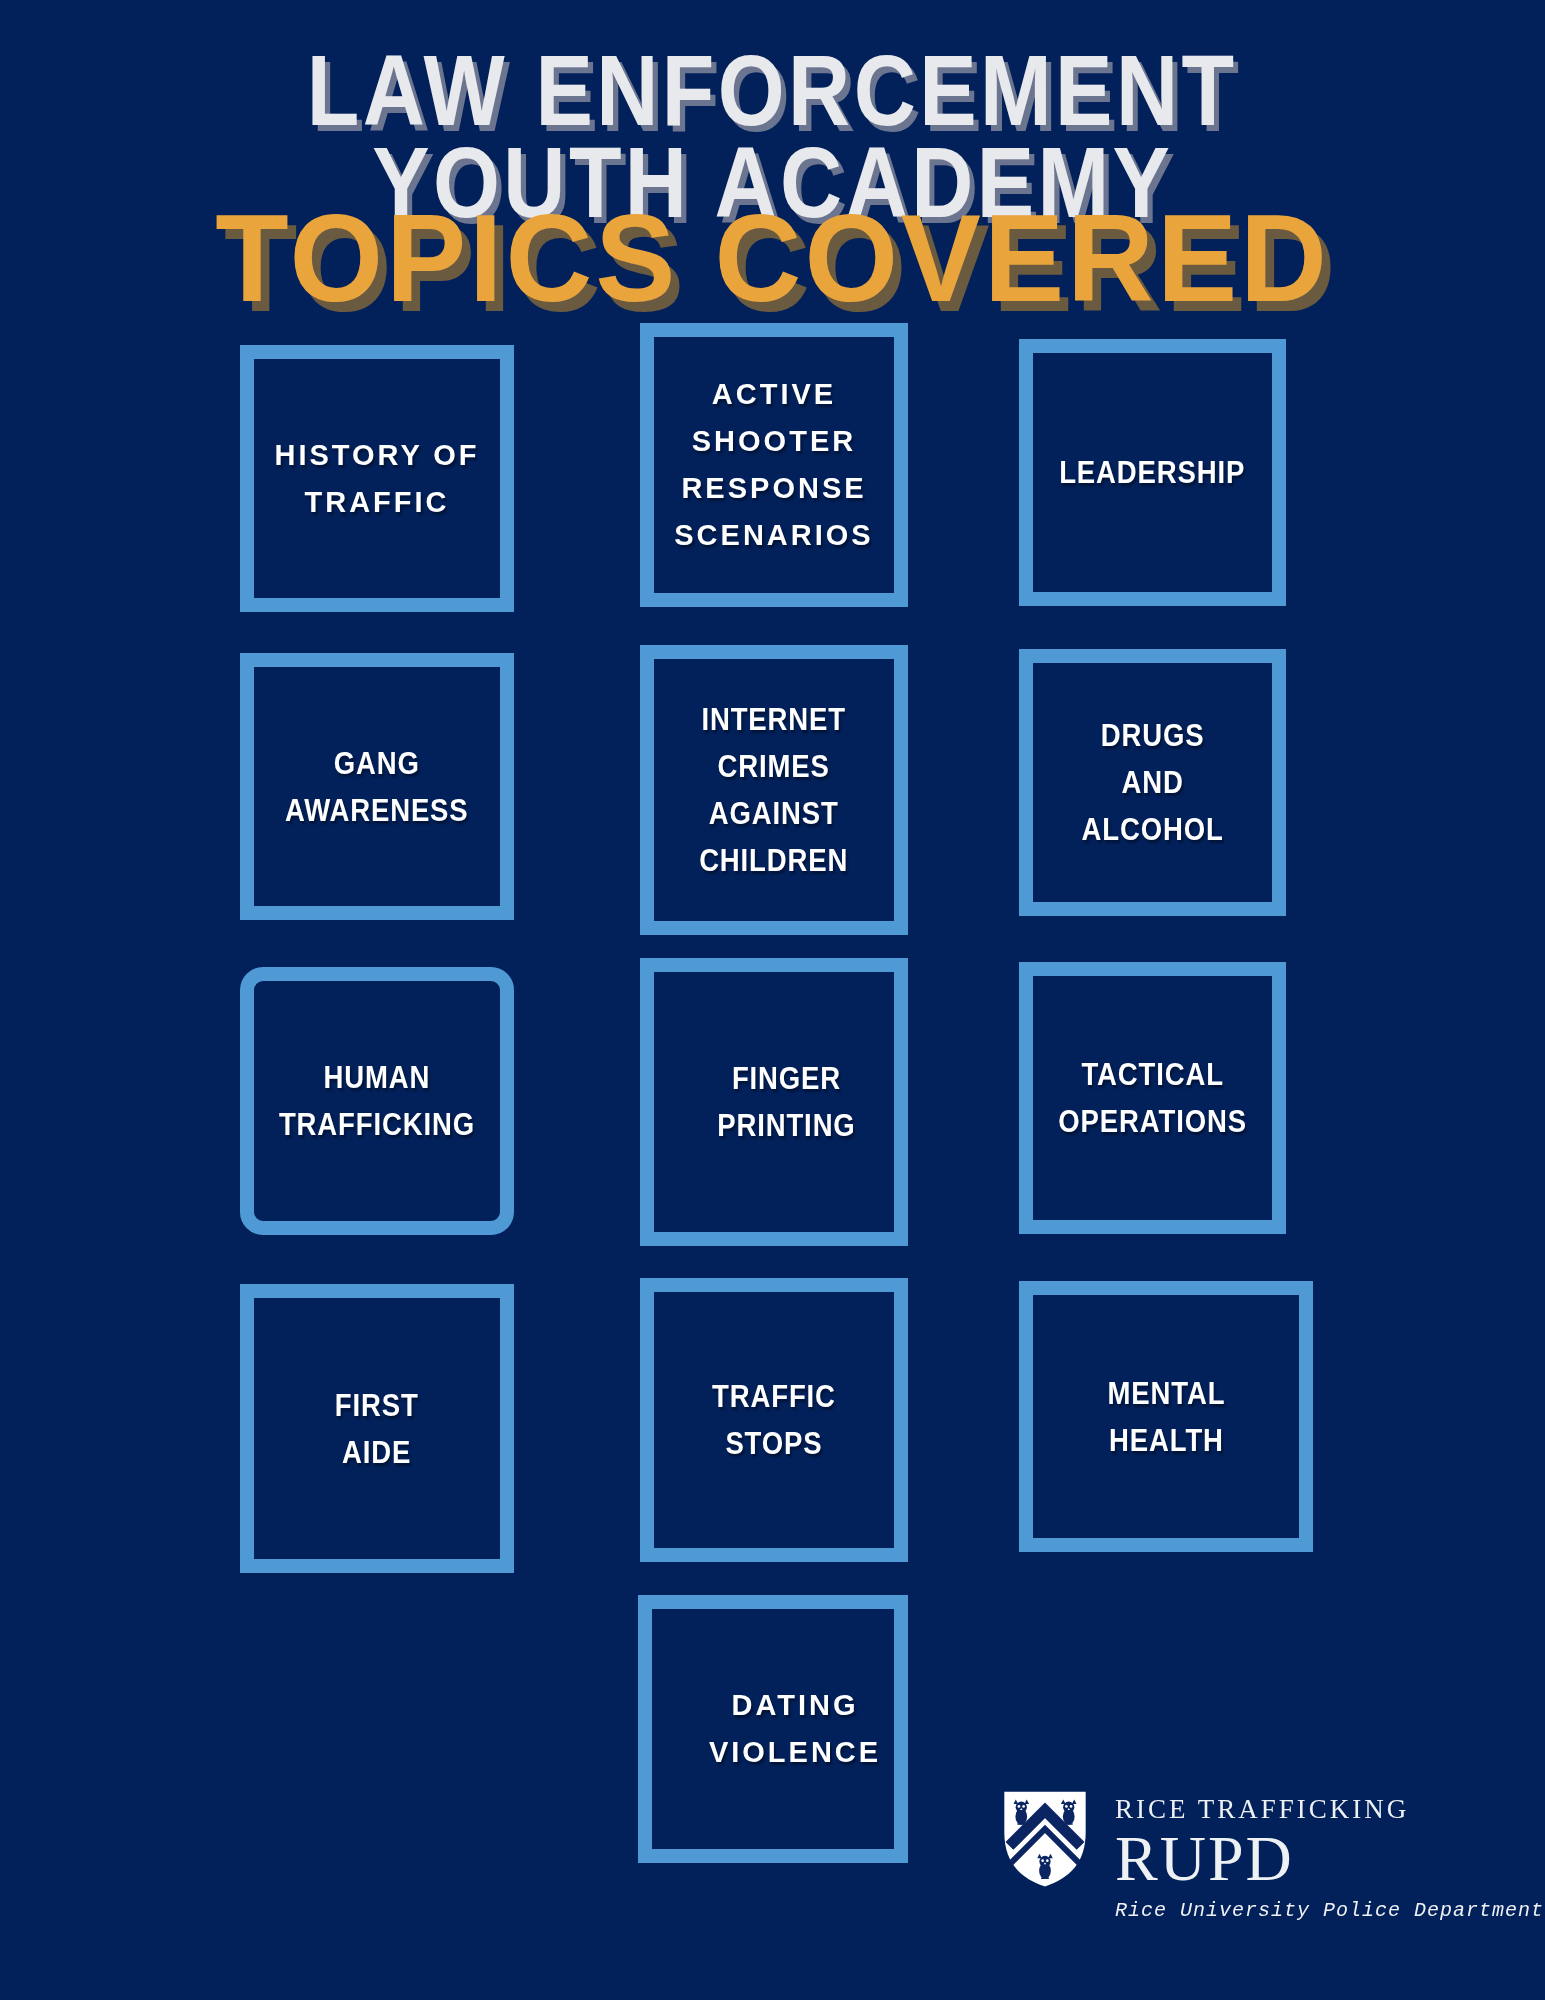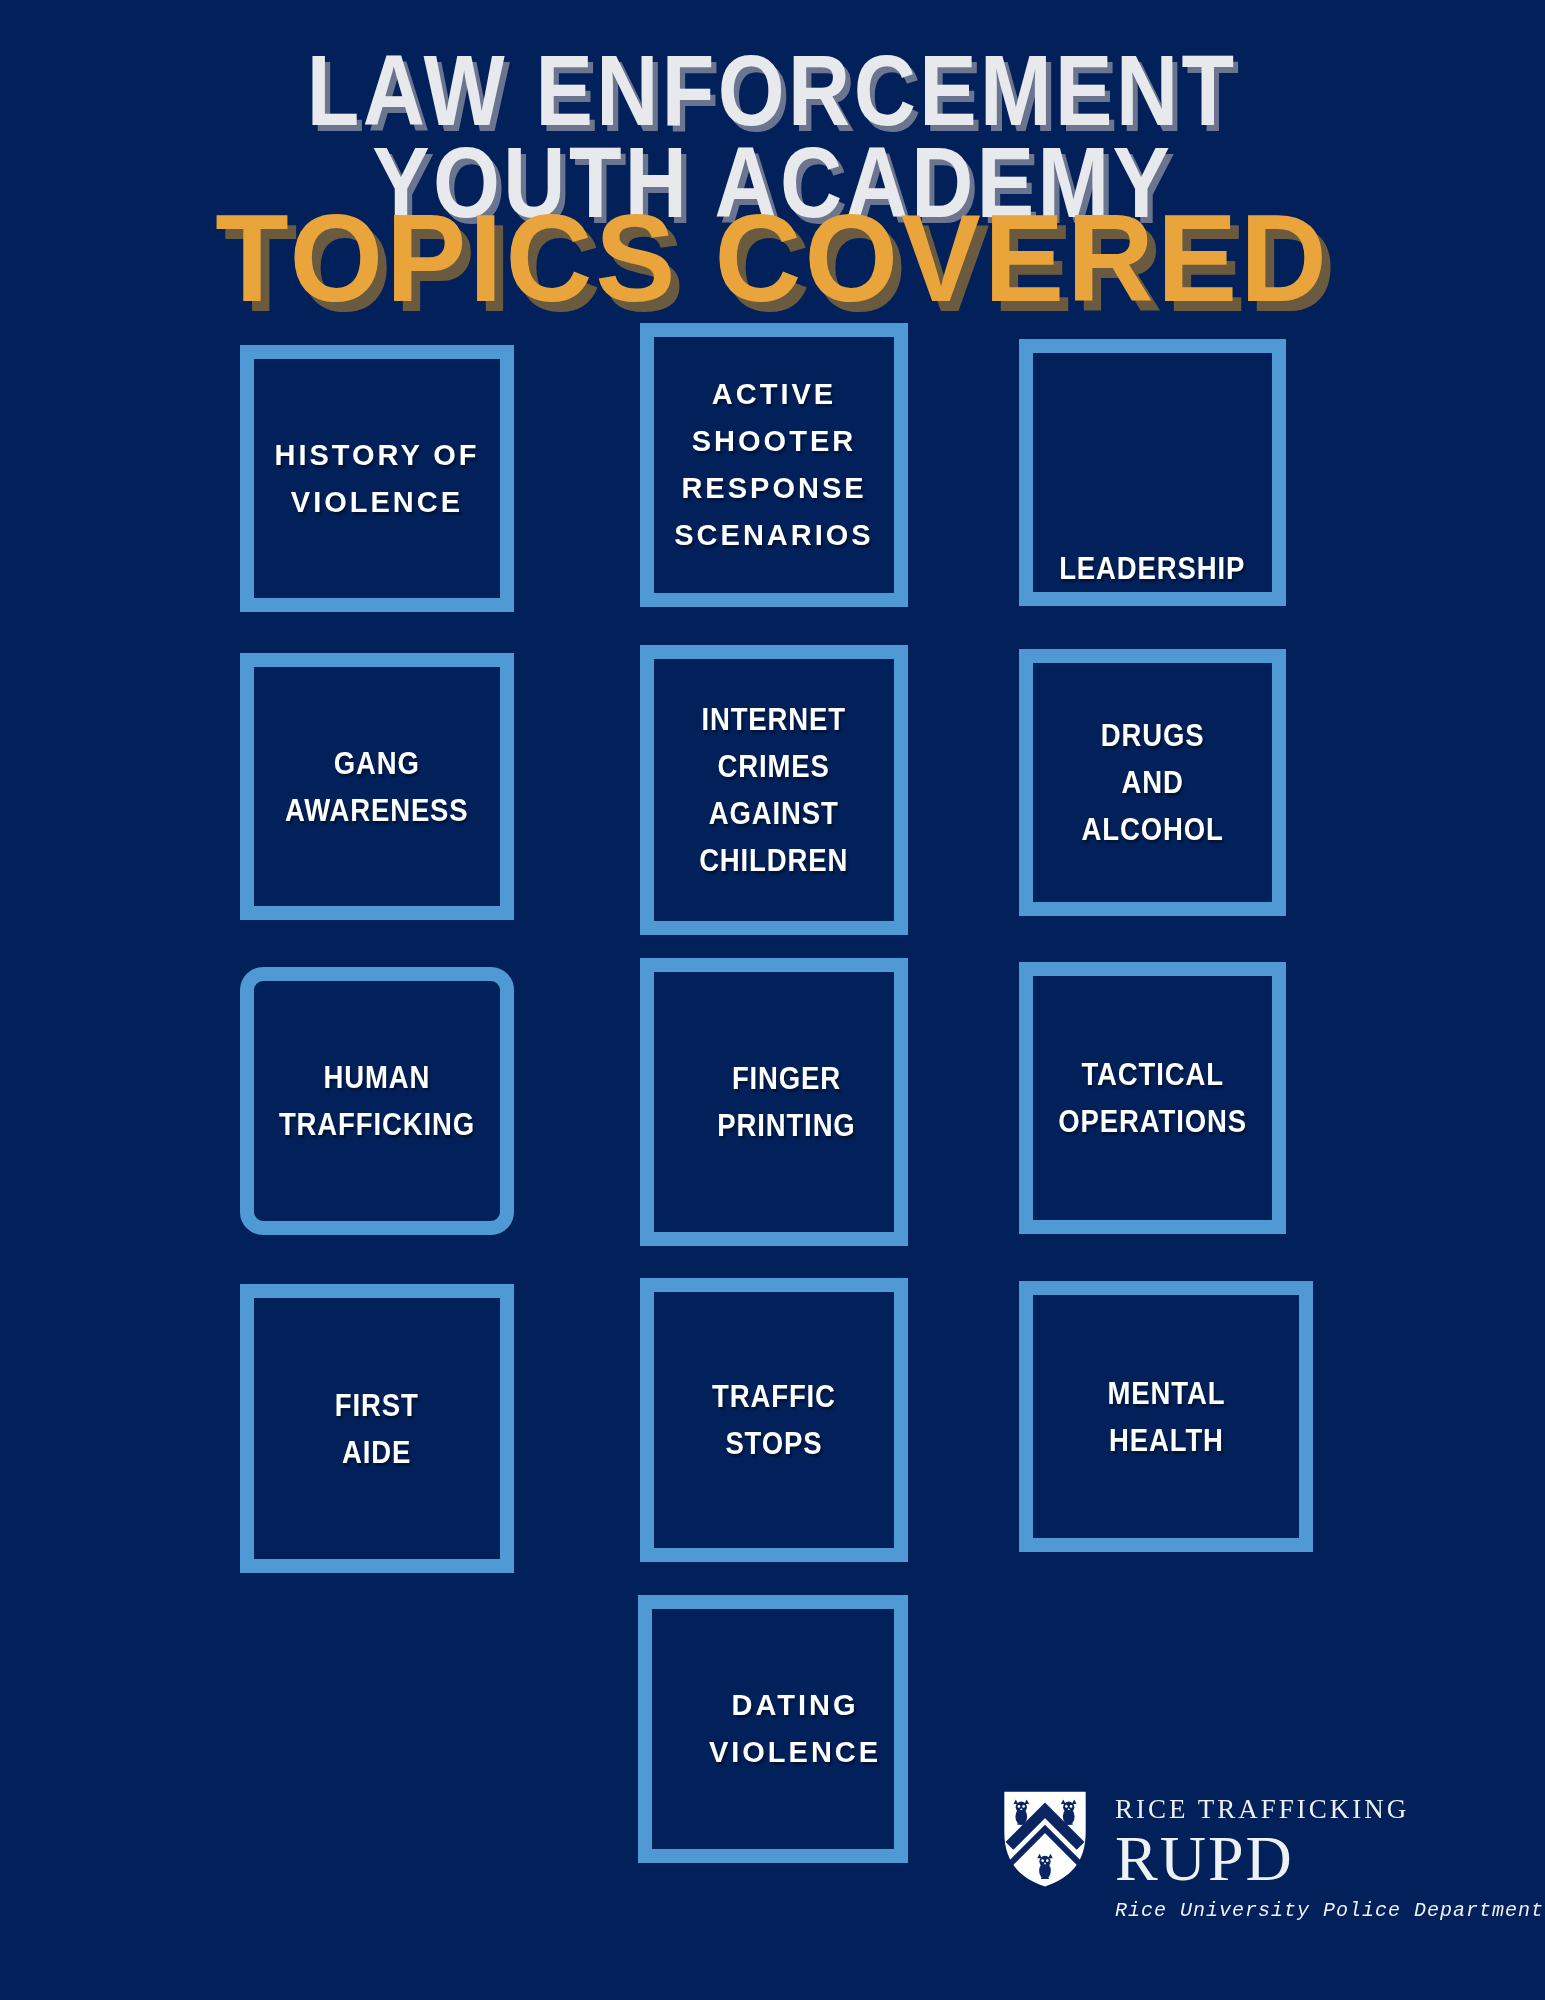--- a/index.html
+++ b/index.html
@@ -89,29 +89,29 @@
 <body>
 
 <div class="poster">
 
   <div class="title-line" id="title1"><span class="squeeze">LAW ENFORCEMENT</span></div>
   <div class="title-line" id="title2"><span class="squeeze">YOUTH ACADEMY</span></div>
   <div class="subtitle"><span class="squeeze">TOPICS COVERED</span></div>
 
   <div class="topic-box" style="left:240px;top:345px;width:274px;height:267px;">
     <div class="topic-label wide">HISTORY OF
-VIOLENCE</div>
+TRAFFIC</div>
   </div>
   <div class="topic-box" style="left:640px;top:323px;width:268px;height:284px;">
     <div class="topic-label wide">ACTIVE
 SHOOTER
 RESPONSE
 SCENARIOS</div>
   </div>
-  <div class="topic-box" style="left:1019px;top:339px;width:267px;height:267px;align-items:flex-end;">
+  <div class="topic-box" style="left:1019px;top:339px;width:267px;height:267px;">
     <div class="topic-label narrow">LEADERSHIP</div>
   </div>
 
   <div class="topic-box" style="left:240px;top:653px;width:274px;height:267px;">
     <div class="topic-label narrow">GANG
 AWARENESS</div>
   </div>
   <div class="topic-box" style="left:640px;top:645px;width:268px;height:290px;">
     <div class="topic-label narrow">INTERNET
 CRIMES

